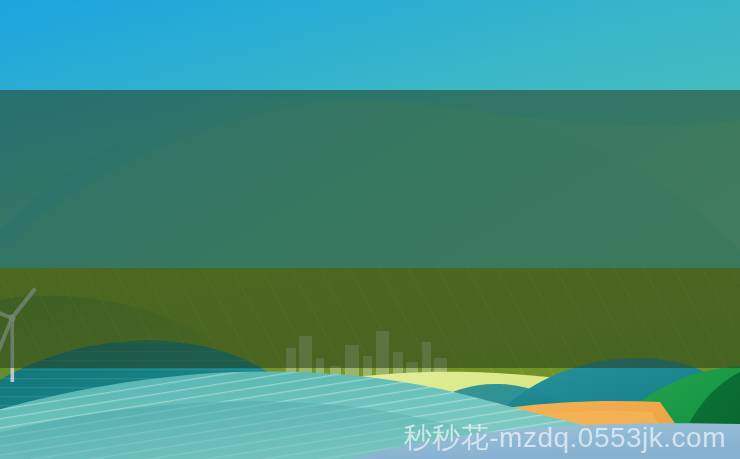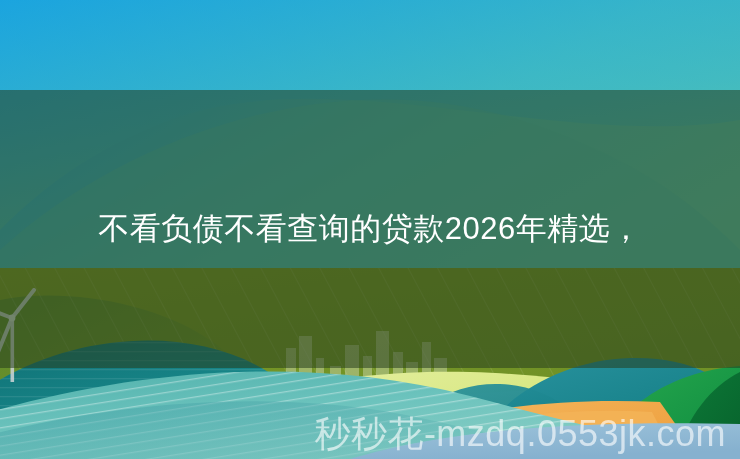--- a/index.html
+++ b/index.html
@@ -57,21 +57,21 @@
     white-space: nowrap;
   }
   #headline .line {
     display: block;
   }
 
   #watermark {
     position: absolute;
     right: 14px;
     bottom: 7px;
-    font-size: 36px;
+    font-size: 28px;
     line-height: 1;
     color: rgba(255, 255, 255, 0.62);
     letter-spacing: 0.5px;
     white-space: nowrap;
     pointer-events: none;
   }
 </style>
 </head>
 <body>
 
@@ -217,18 +217,17 @@
           <line x1="12" y1="318" x2="-2" y2="352"></line>
         </g>
         <circle cx="12" cy="318" r="3.4" fill="#e3e8ea"></circle>
       </g>
     </g>
   </svg>
 
   <div id="text-scrim"></div>
 
   <div id="headline">
-    <span class="line">不看负债不看查询的贷款2026年精选，</span>
   </div>
 
   <div id="watermark">秒秒花-mzdq.0553jk.com</div>
 
 </div>
 
 </body></html>

